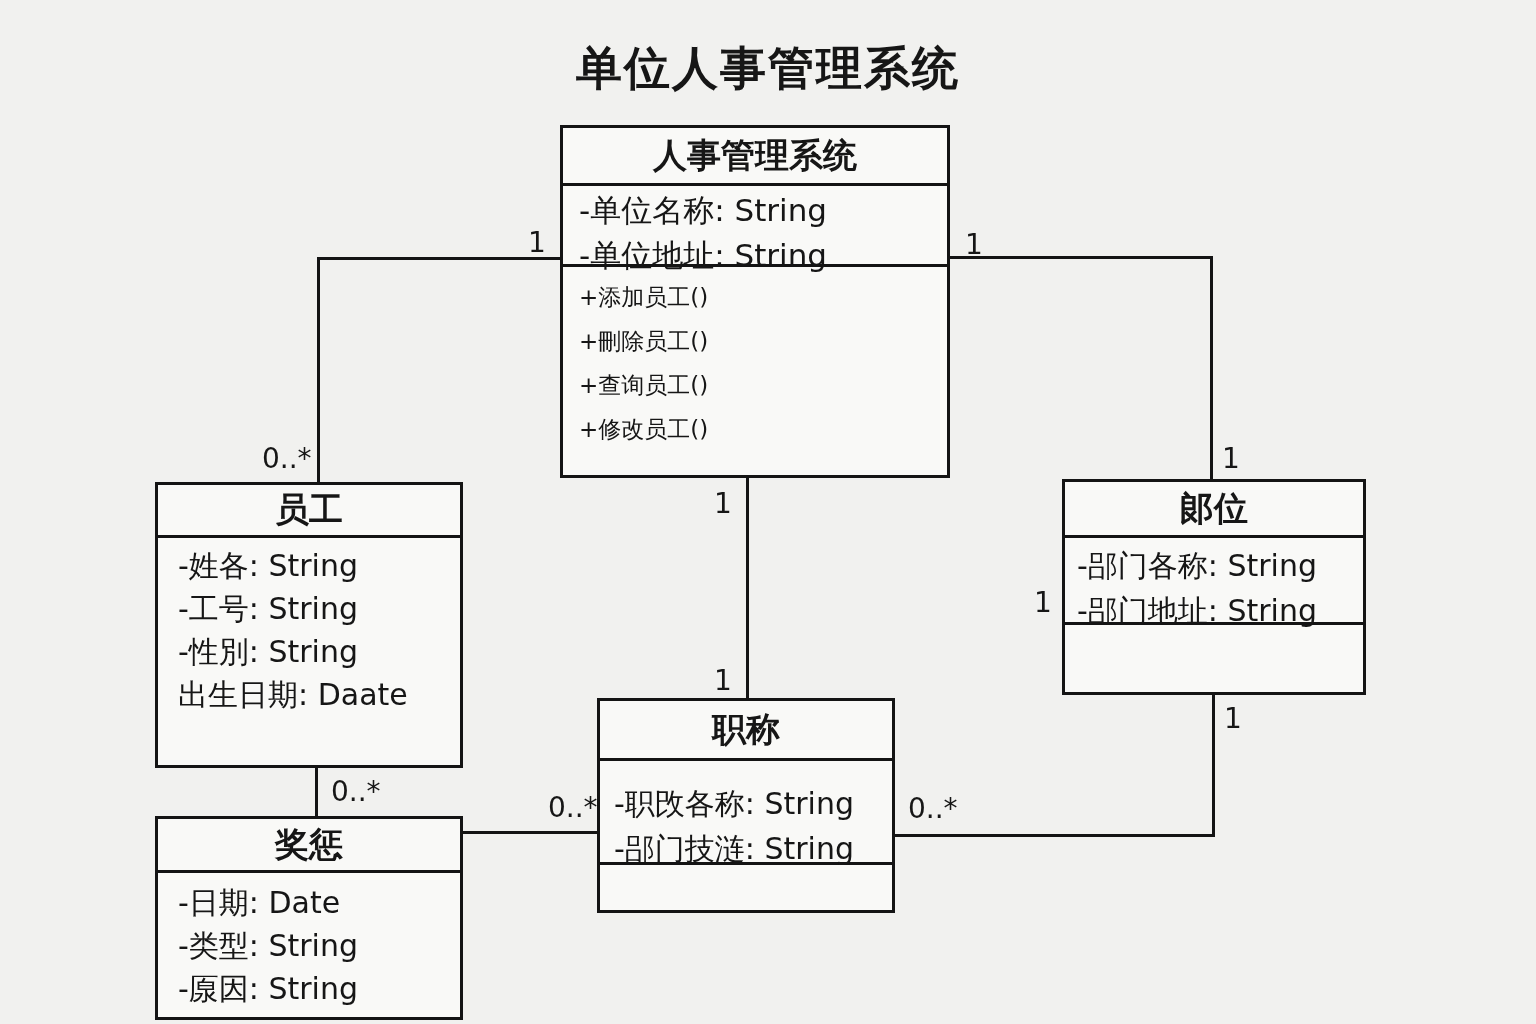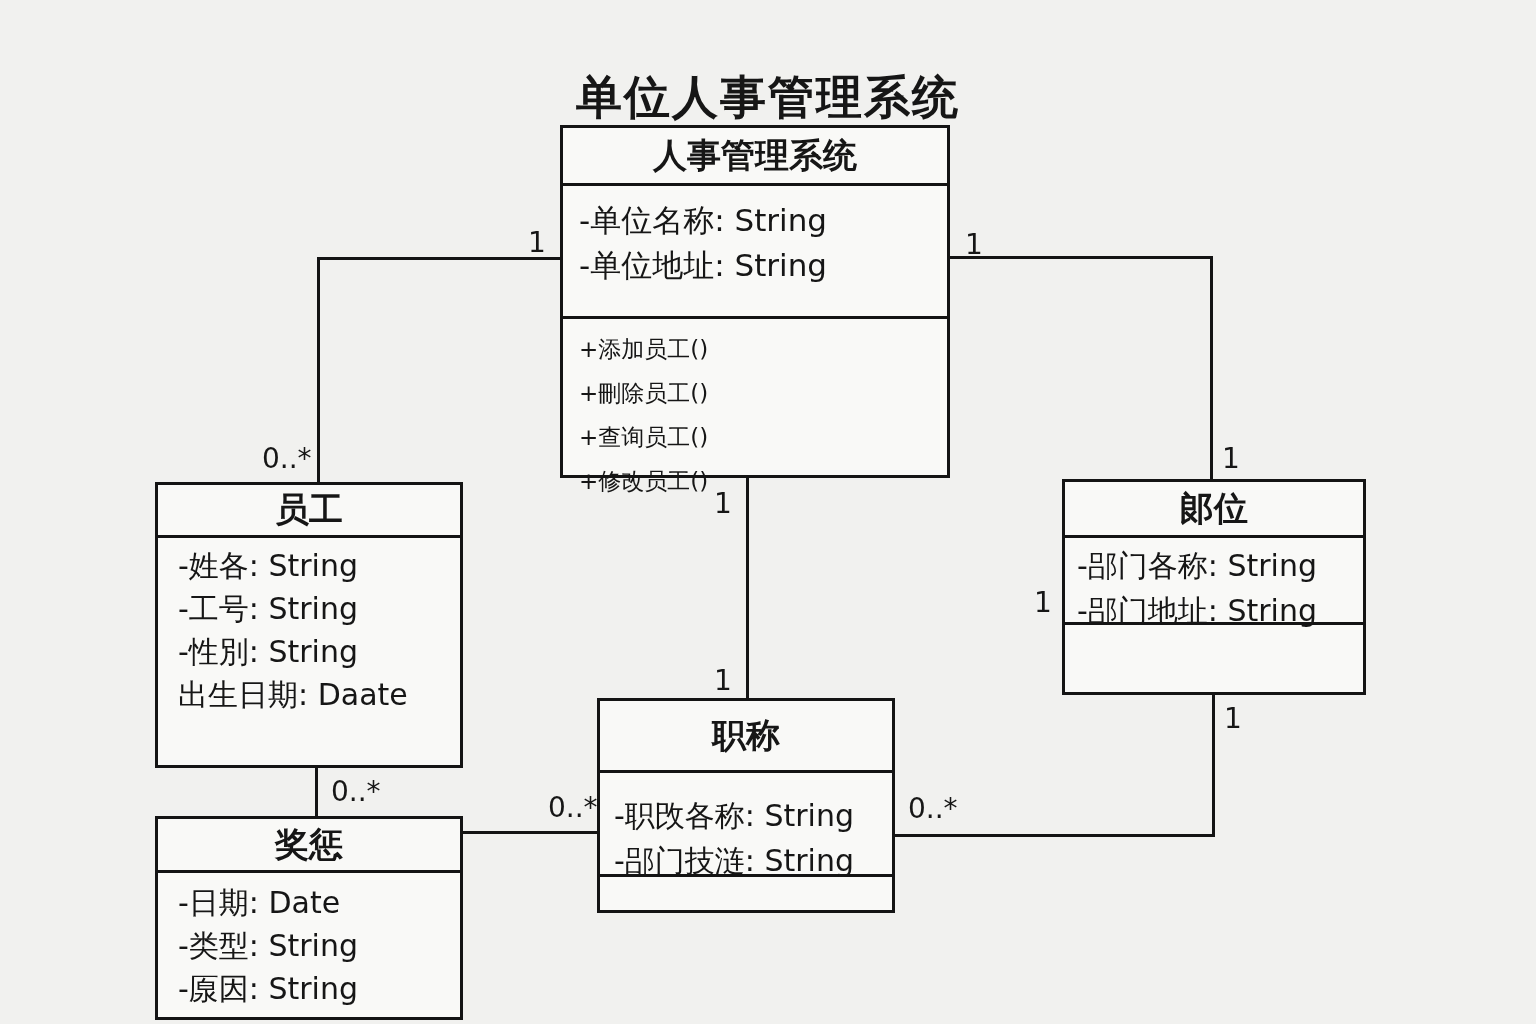--- a/index.html
+++ b/index.html
@@ -15,21 +15,20 @@
     width:1536px;height:1024px;
     background:var(--bg);
     font-family:"DejaVu Sans","Liberation Sans",sans-serif;
     color:var(--text);
     overflow:hidden;
   }
   .page-title{
     position:absolute;left:0;top:38px;width:1536px;
     text-align:center;font-size:46px;font-weight:bold;
     letter-spacing:2px;
-    margin-top:29px;
   }
   .uml-class{
     position:absolute;
     background:var(--fill);
     border:3px solid var(--line);
     box-sizing:border-box;
   }
   .uml-name{
     display:flex;align-items:center;justify-content:center;
     font-weight:bold;font-size:34px;
@@ -66,21 +65,21 @@
   <span class="mult" style="left:714px;top:489px">1</span>
   <span class="mult" style="left:714px;top:666px">1</span>
   <span class="mult" style="left:1034px;top:588px">1</span>
   <span class="mult" style="left:1224px;top:704px">1</span>
   <span class="mult" style="left:908px;top:794px">0..*</span>
   <span class="mult" style="left:331px;top:777px">0..*</span>
   <span class="mult" style="left:548px;top:793px">0..*</span>
 
   <div class="uml-class" style="left:560px;top:125px;width:390px;height:353px">
     <div class="uml-name" style="height:58px">人事管理系统</div>
-    <div class="uml-section" style="height:130px;padding:12px 0 0 16px;font-size:31px;line-height:45px">
+    <div class="uml-section" style="height:78px;padding:2px 0 0 16px;font-size:31px;line-height:45px">
       <div class="uml-line">-单位名称: String</div>
       <div class="uml-line">-单位地址: String</div>
     </div>
     <div class="uml-section uml-divider" style="height:187px;padding:8px 0 0 16px;font-size:23px;line-height:44px">
       <div class="uml-line">+添加员工()</div>
       <div class="uml-line">+刪除员工()</div>
       <div class="uml-line">+查询员工()</div>
       <div class="uml-line">+修改员工()</div>
     </div>
   </div>
@@ -98,21 +97,21 @@
   <div class="uml-class" style="left:1062px;top:479px;width:304px;height:216px">
     <div class="uml-name" style="height:56px">郞位</div>
     <div class="uml-section" style="height:84px;padding:5px 0 15px 12px;font-size:30px;line-height:45px">
       <div class="uml-line">-郘门各称: String</div>
       <div class="uml-line">-郘门地址: String</div>
     </div>
     <div class="uml-section uml-divider" style="height:51px"></div>
   </div>
 
   <div class="uml-class" style="left:597px;top:698px;width:298px;height:215px">
-    <div class="uml-name" style="height:72px">职称</div>
+    <div class="uml-name" style="height:60px">职称</div>
     <div class="uml-section" style="height:101px;padding:20px 0 0 14px;font-size:30px;line-height:45px">
       <div class="uml-line">-职攺各称: String</div>
       <div class="uml-line">-郘门技涟: String</div>
     </div>
     <div class="uml-section uml-divider" style="height:48px"></div>
   </div>
 
   <div class="uml-class" style="left:155px;top:816px;width:308px;height:204px">
     <div class="uml-name" style="height:54px">奖惩</div>
     <div class="uml-section" style="height:144px;padding:8px 0 0 20px;font-size:30px;line-height:43px">

